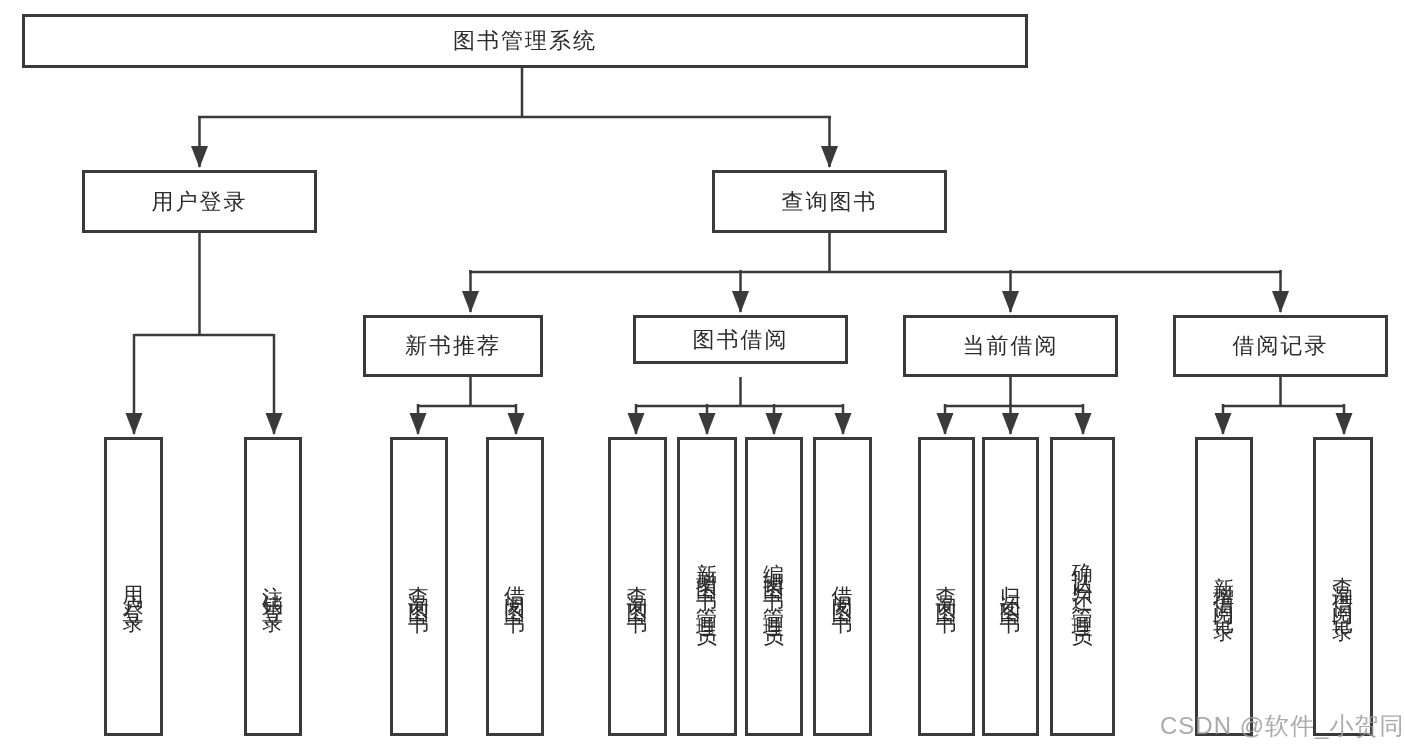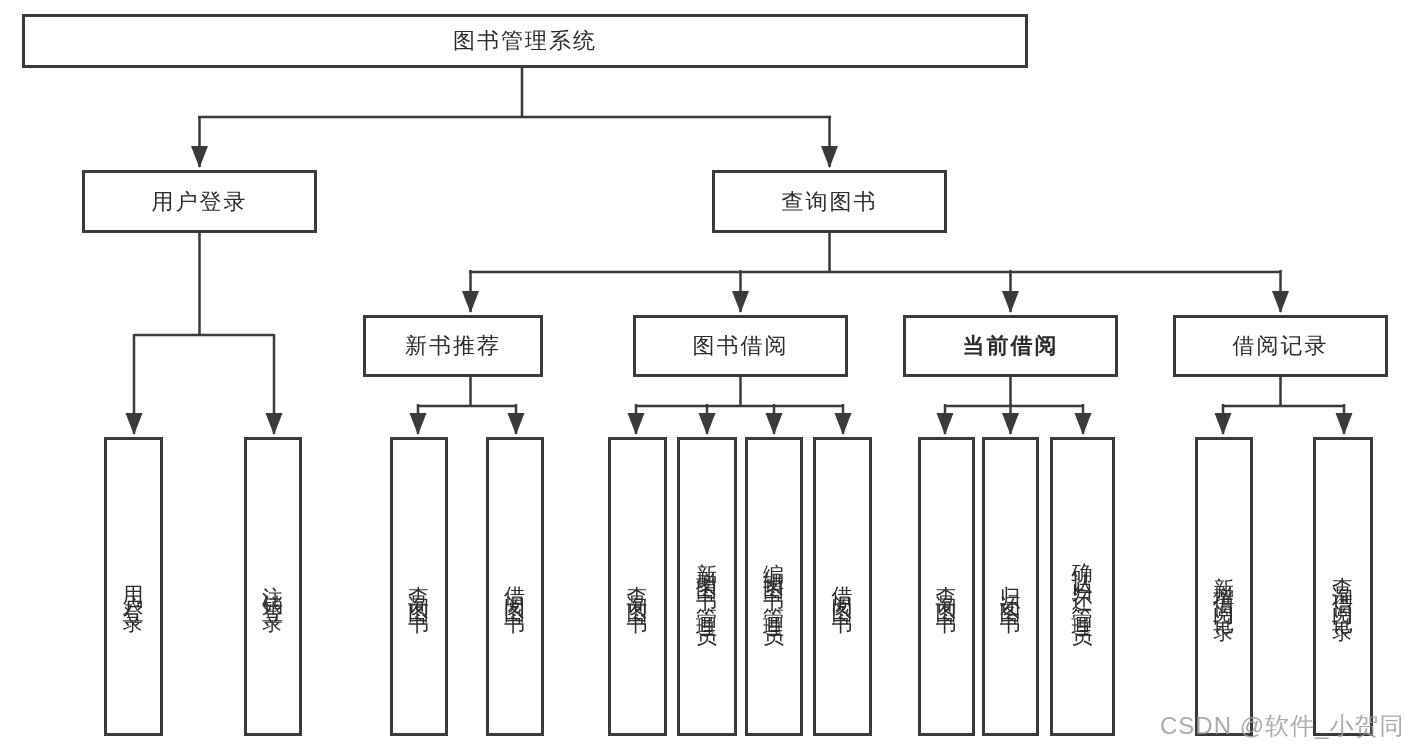--- a/index.html
+++ b/index.html
@@ -104,22 +104,22 @@
       <line x1="1344" y1="404" x2="1344" y2="434"></line>
     </g>
   </svg>
 
   <div class="node" style="left:22px; top:14px; width:1006px; height:54px;">图书管理系统</div>
 
   <div class="node" style="left:82px; top:170px; width:235px; height:63px;">用户登录</div>
   <div class="node" style="left:712px; top:170px; width:235px; height:63px;">查询图书</div>
 
   <div class="node" style="left:363px; top:315px; width:180px; height:62px;">新书推荐</div>
-  <div class="node" style="left:633px; top:315px; width:215px; height:62px;">图书借阅</div>
-  <div class="node" style="left:903px; top:315px; width:215px; height:62px;font-weight:bold;">当前借阅</div>
+  <div class="node" style="left:633px; top:315px; width:215px; height:49px;">图书借阅</div>
+  <div class="node" style="left:903px; top:315px; width:215px; height:62px;">当前借阅</div>
   <div class="node" style="left:1173px; top:315px; width:215px; height:62px;">借阅记录</div>
 
   <div class="node leaf" style="left:104px; top:437px; width:59px; height:299px;">用户登录</div>
   <div class="node leaf" style="left:244px; top:437px; width:58px; height:299px;">注销登录</div>
 
   <div class="node leaf" style="left:390px; top:437px; width:58px; height:299px;">查询图书</div>
   <div class="node leaf" style="left:486px; top:437px; width:58px; height:299px;">借阅图书</div>
 
   <div class="node leaf" style="left:608px; top:437px; width:59px; height:299px;">查询图书</div>
   <div class="node leaf" style="left:677px; top:437px; width:60px; height:299px;">新增图书（管理员）</div>

